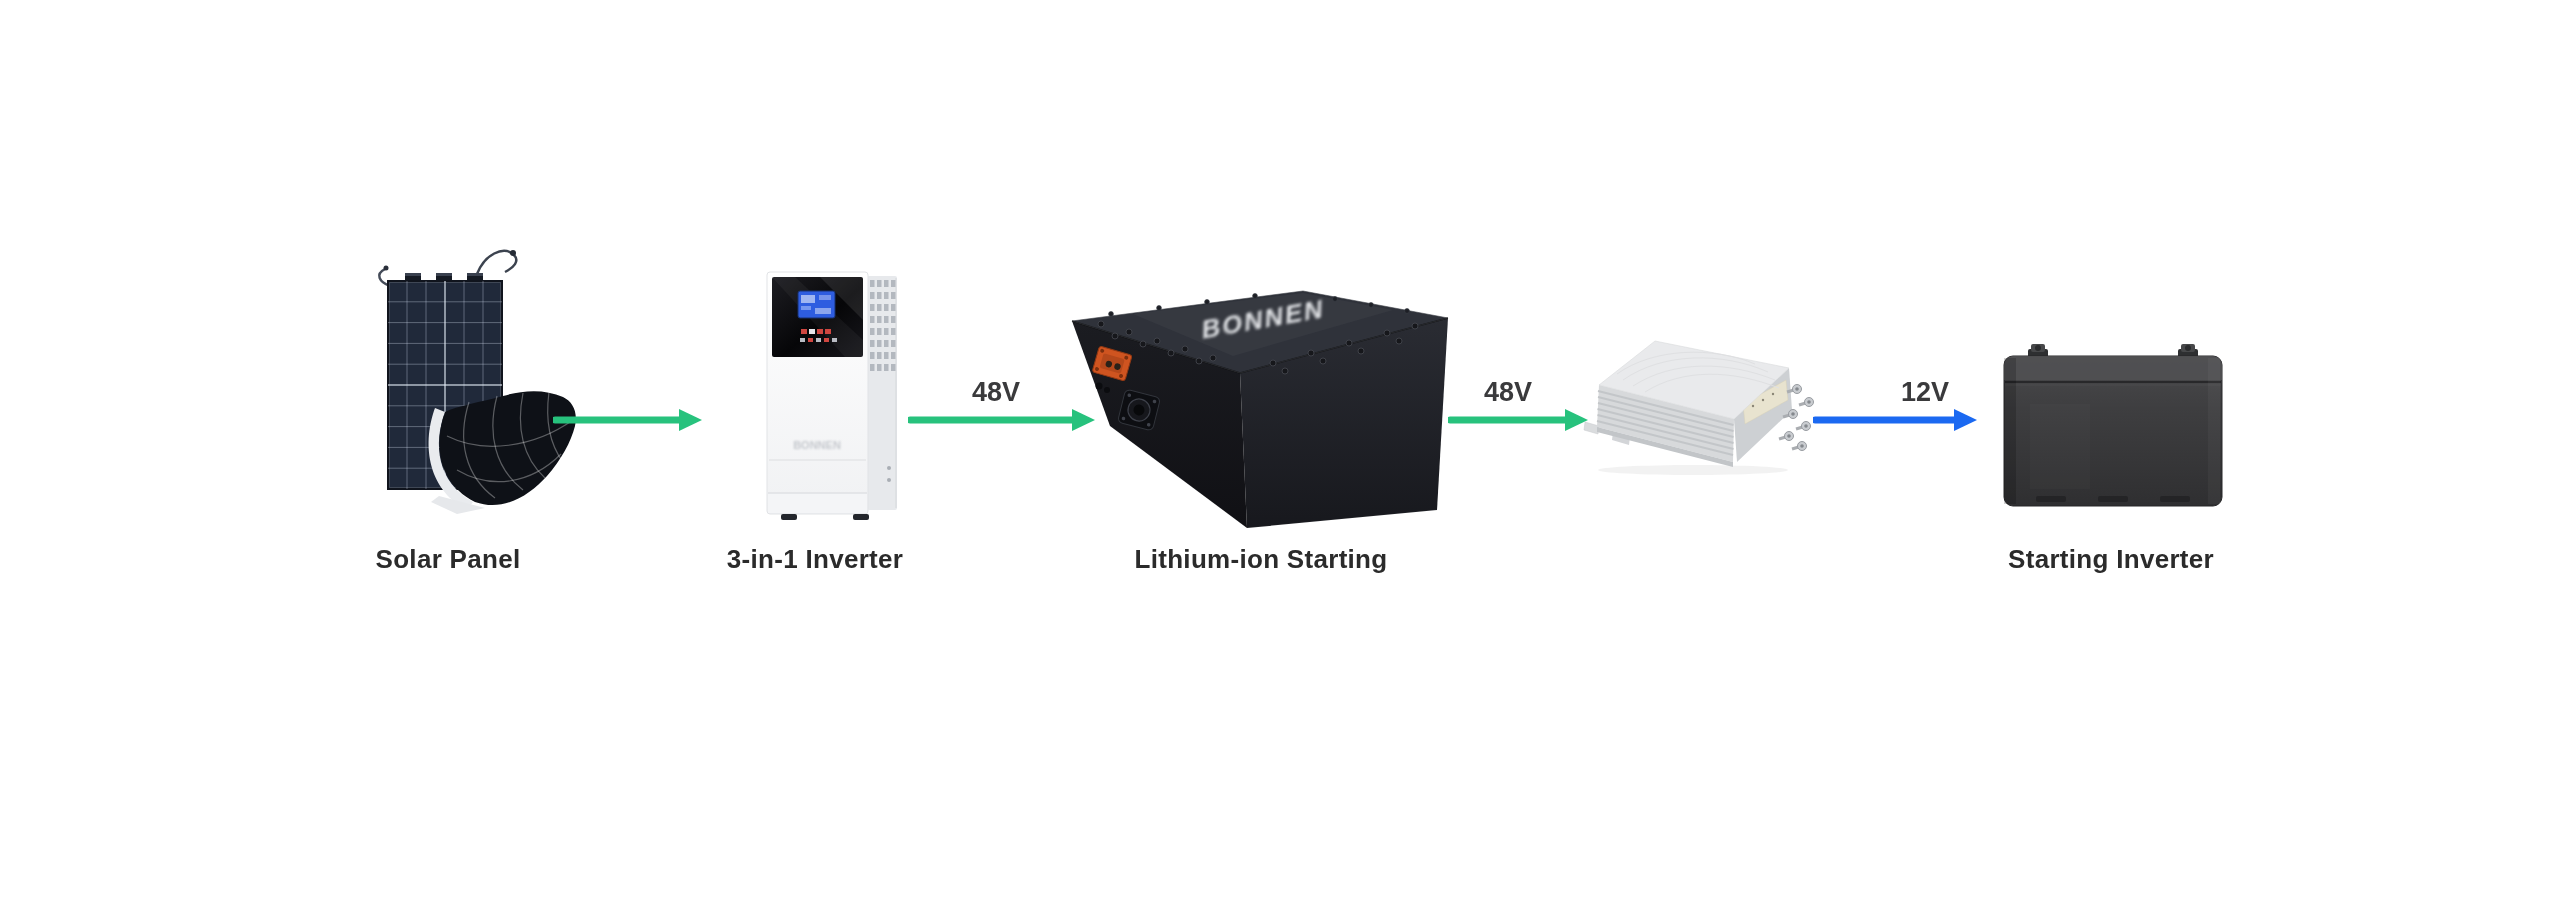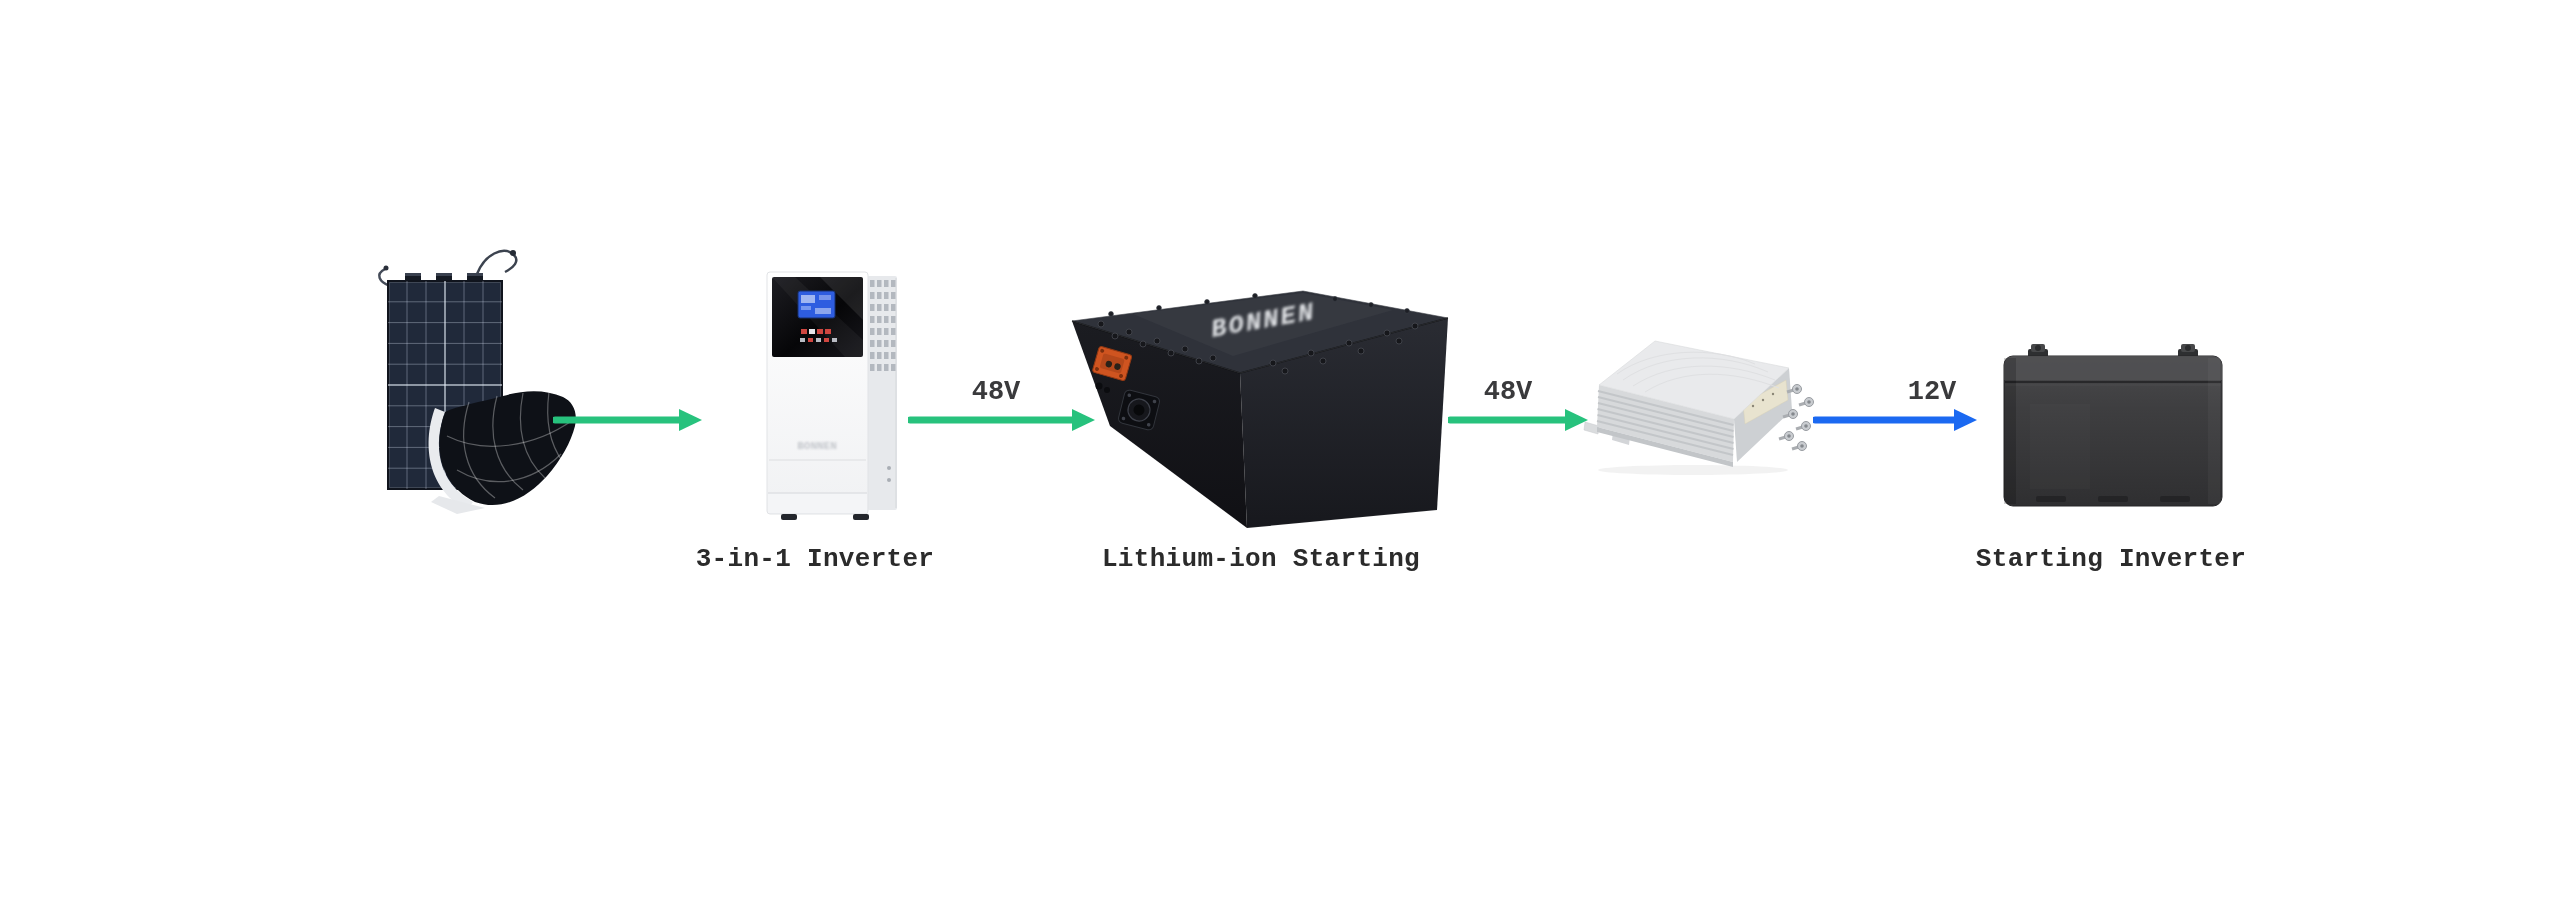--- a/index.html
+++ b/index.html
@@ -1,30 +1,30 @@
 <!DOCTYPE html>
 <html><head>
 <meta charset="utf-8">
 <style>
   html,body{margin:0;padding:0;background:#ffffff;}
   #canvas{position:relative;width:2540px;height:910px;background:#ffffff;overflow:hidden;
-          font-family:Liberation Mono, monospace;}
+          font-family:Liberation Sans, sans-serif;}
   .ill{position:absolute;}
   .caption{position:absolute;top:544px;width:340px;text-align:center;
            font-size:26px;font-weight:700;color:#2b2b2b;letter-spacing:.3px;}
   #cap-solar{left:278px;}
   #cap-inverter{left:645px;}
   #cap-battery{left:1091px;}
   #cap-dcdc{left:1530px;}
   #cap-startbat{left:1941px;}
   .vlabel{position:absolute;top:377px;width:120px;text-align:center;
           font-size:27px;font-weight:600;color:#3a3a3c;}
   #v1{left:936px;}
   #v2{left:1448px;}
-  #v3{left:1872px;}
+  #v3{left:1829px;text-align:right;}
   .arrow{position:absolute;top:407px;height:26px;}
   #arr1{left:553px;width:150px;}
   #arr2{left:908px;width:188px;}
   #arr3{left:1448px;width:141px;}
   #arr4{left:1813px;width:165px;}
   .blur1{filter:blur(1.2px);}
   .blur2{filter:blur(1.6px);}
   svg{display:block;}
 </style>
 </head>
@@ -360,17 +360,18 @@
     <svg width="165" height="26" viewBox="0 0 165 26">
       <line x1="2" y1="13" x2="142" y2="13" stroke-width="7" stroke-linecap="round" stroke="#1b69f1"></line>
       <polygon points="141,2 164,13 141,24" fill="#1b69f1"></polygon>
     </svg>
   </div>
 
   <div class="vlabel" id="v1">48V</div>
   <div class="vlabel" id="v2">48V</div>
   <div class="vlabel" id="v3">12V</div>
 
+  <div class="caption" id="cap-solar">Solar Panel</div>
   <div class="caption" id="cap-inverter">3-in-1 Inverter</div>
   <div class="caption" id="cap-battery">Lithium-ion Starting</div>
   <div class="caption" id="cap-startbat">Starting Inverter</div>
 
 </div>
 
 </body></html>

